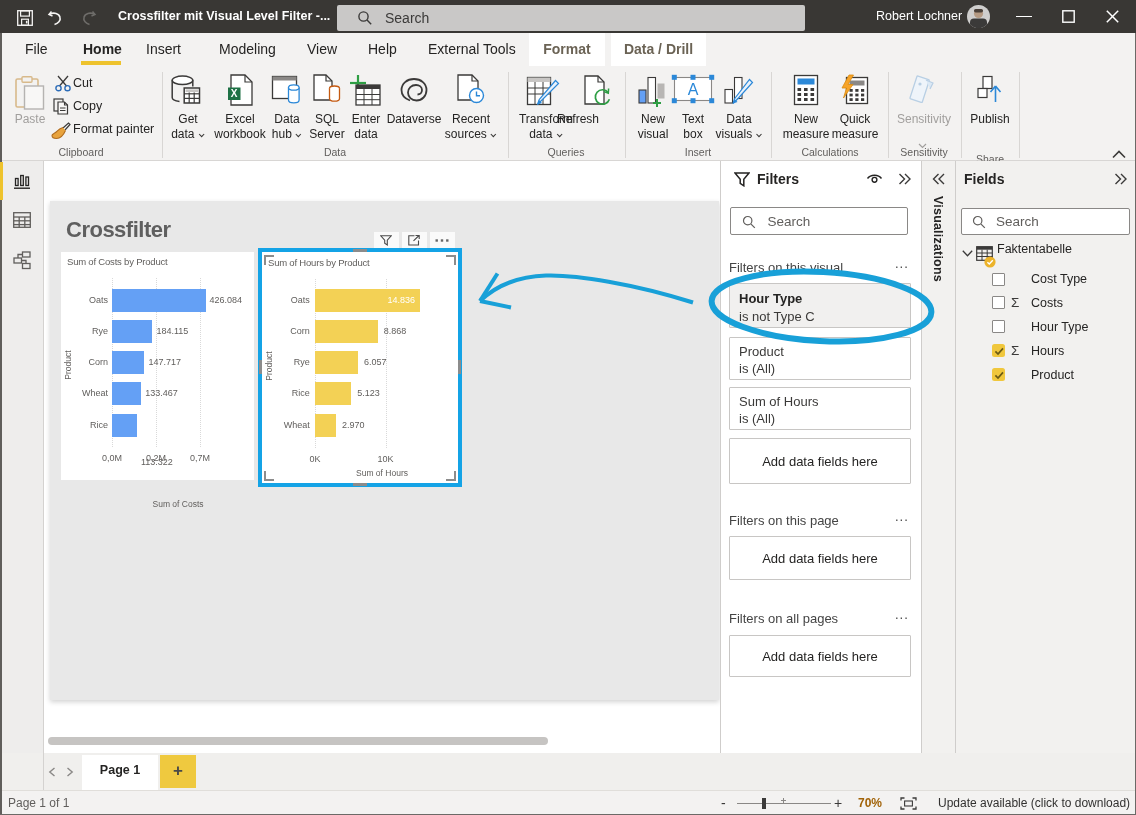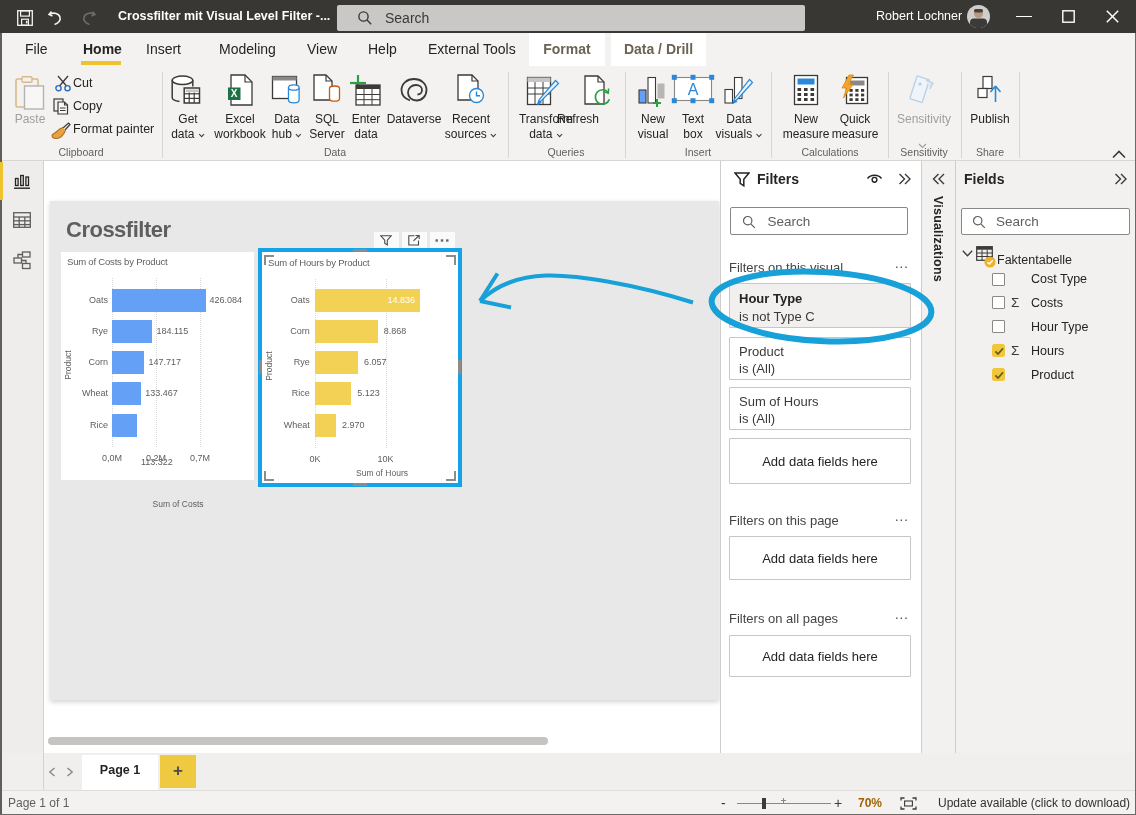--- a/index.html
+++ b/index.html
@@ -121,21 +121,21 @@
   <div class="rsep" style="left:771px;"></div>
   <div class="rsep" style="left:888px;"></div>
   <div class="rsep" style="left:961px;"></div>
   <div class="rsep" style="left:1019px;"></div>
   <div class="rlab" style="left:81px;">Clipboard</div>
   <div class="rlab" style="left:335px;">Data</div>
   <div class="rlab" style="left:566px;">Queries</div>
   <div class="rlab" style="left:698px;">Insert</div>
   <div class="rlab" style="left:830px;">Calculations</div>
   <div class="rlab" style="left:924px;">Sensitivity</div>
-  <div class="rlab" style="left:990px;">Share</div>
+  <div class="rlab" style="left:990px;margin-top:7px;">Share</div>
 
   <svg class="abs" style="left:15px;top:10px;" width="30" height="34" viewBox="0 0 30 34">
       <rect x="1" y="3" width="22" height="28" rx="1.5" fill="none" stroke="#d8b98a" stroke-width="1.6"></rect>
       <rect x="7" y="0.8" width="10" height="5.4" rx="1" fill="#f3f2f1" stroke="#d8b98a" stroke-width="1.4"></rect>
       <rect x="9.5" y="10" width="19" height="23" fill="#f8f7f6" stroke="#b5b3b1" stroke-width="1.4"></rect>
     </svg>
   <div class="abs" style="left:10px;top:46px;width:40px;text-align:center;font-size:12px;color:#a19f9d;">Paste</div>
   <svg class="abs" style="left:55px;top:9px;" width="16" height="17" viewBox="0 0 16 17">
       <line x1="3" y1="1" x2="11.5" y2="11" stroke="#3b3a39" stroke-width="1.3"></line>
       <line x1="13" y1="1" x2="4.5" y2="11" stroke="#3b3a39" stroke-width="1.3"></line>
@@ -519,21 +519,21 @@
     <rect x="0.7" y="0.7" width="15.6" height="3" fill="#3b3a39"></rect>
     <line x1="0.7" y1="7" x2="16.3" y2="7" stroke="#3b3a39" stroke-width="1"></line>
     <line x1="0.7" y1="10.5" x2="16.3" y2="10.5" stroke="#3b3a39" stroke-width="1"></line>
     <line x1="6" y1="3.7" x2="6" y2="14.3" stroke="#3b3a39" stroke-width="1"></line>
     <line x1="11.2" y1="3.7" x2="11.2" y2="14.3" stroke="#3b3a39" stroke-width="1"></line>
   </svg>
 <svg class="abs" style="left:984px;top:255.5px;" width="12" height="12" viewBox="0 0 12 12">
     <circle cx="6" cy="6" r="5.6" fill="#ecb32a"></circle>
     <path d="M3.4 6.2 L5.3 8 L8.8 4.3" fill="none" stroke="#fff" stroke-width="1.4"></path>
   </svg>
-<div class="flab abs" style="left:997px;top:253px;">Faktentabelle</div>
+<div class="flab abs" style="left:997px;top:242px;">Faktentabelle</div>
 <div class="chk" style="left:992px;top:272.5px;"></div>
 <div class="flab abs" style="left:1031px;top:272px;">Cost Type</div>
 <div class="chk" style="left:992px;top:296px;"></div>
 <div class="abs" style="left:1011px;top:294.5px;font-size:13.5px;color:#3b3a39;">Σ</div>
 <div class="flab abs" style="left:1031px;top:295.5px;">Costs</div>
 <div class="chk" style="left:992px;top:320px;"></div>
 <div class="flab abs" style="left:1031px;top:319.5px;">Hour Type</div>
 <div class="chky" style="left:991.5px;top:343.5px;"><svg width="14" height="14" viewBox="0 0 14 14">
       <path d="M3.4 7.4 L6 10 L11 4.4" fill="none" stroke="#6a5a14" stroke-width="1.7"></path>
     </svg></div>

